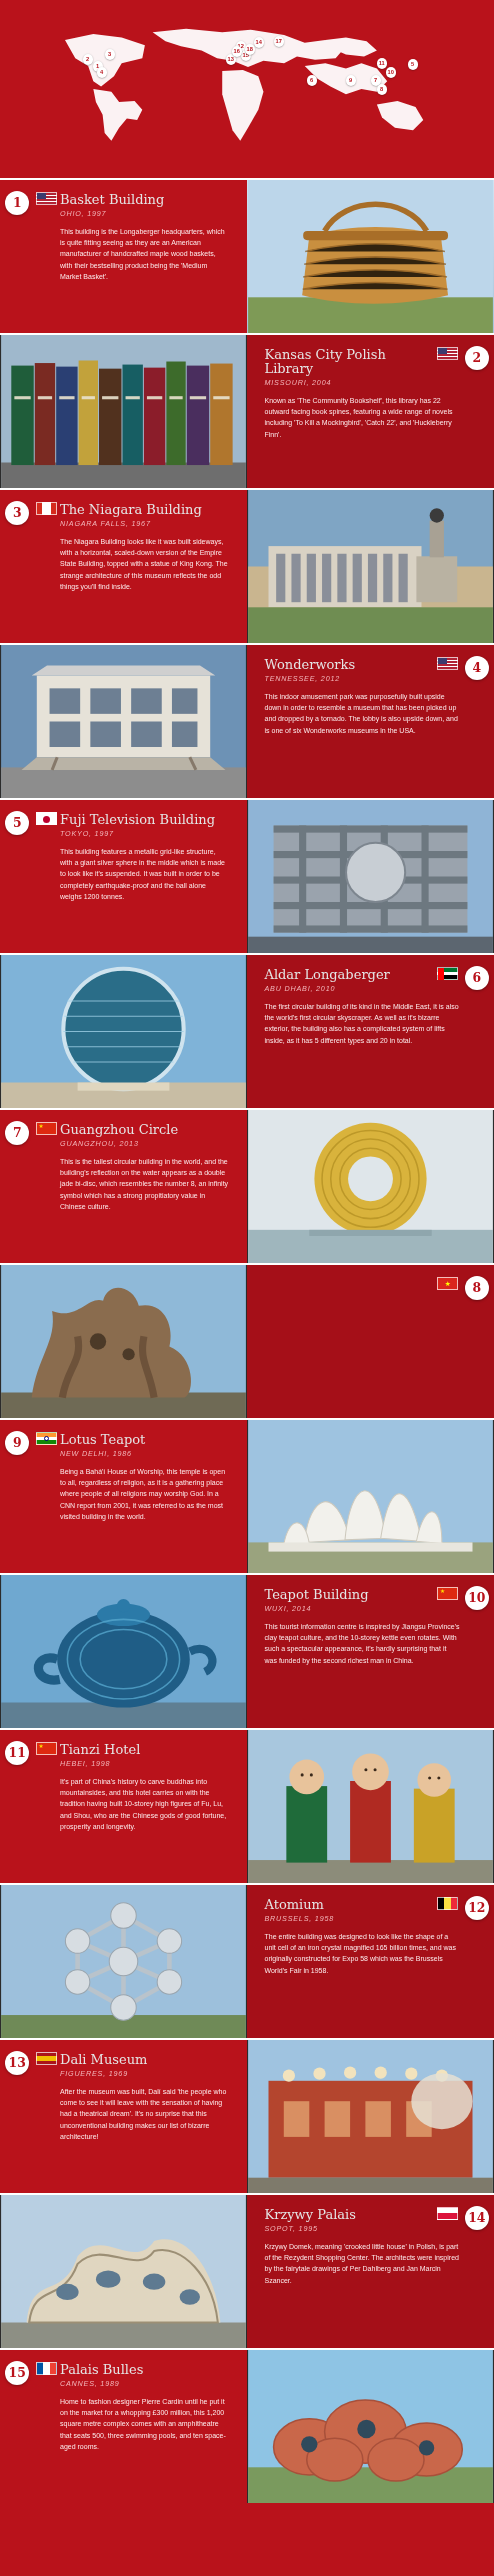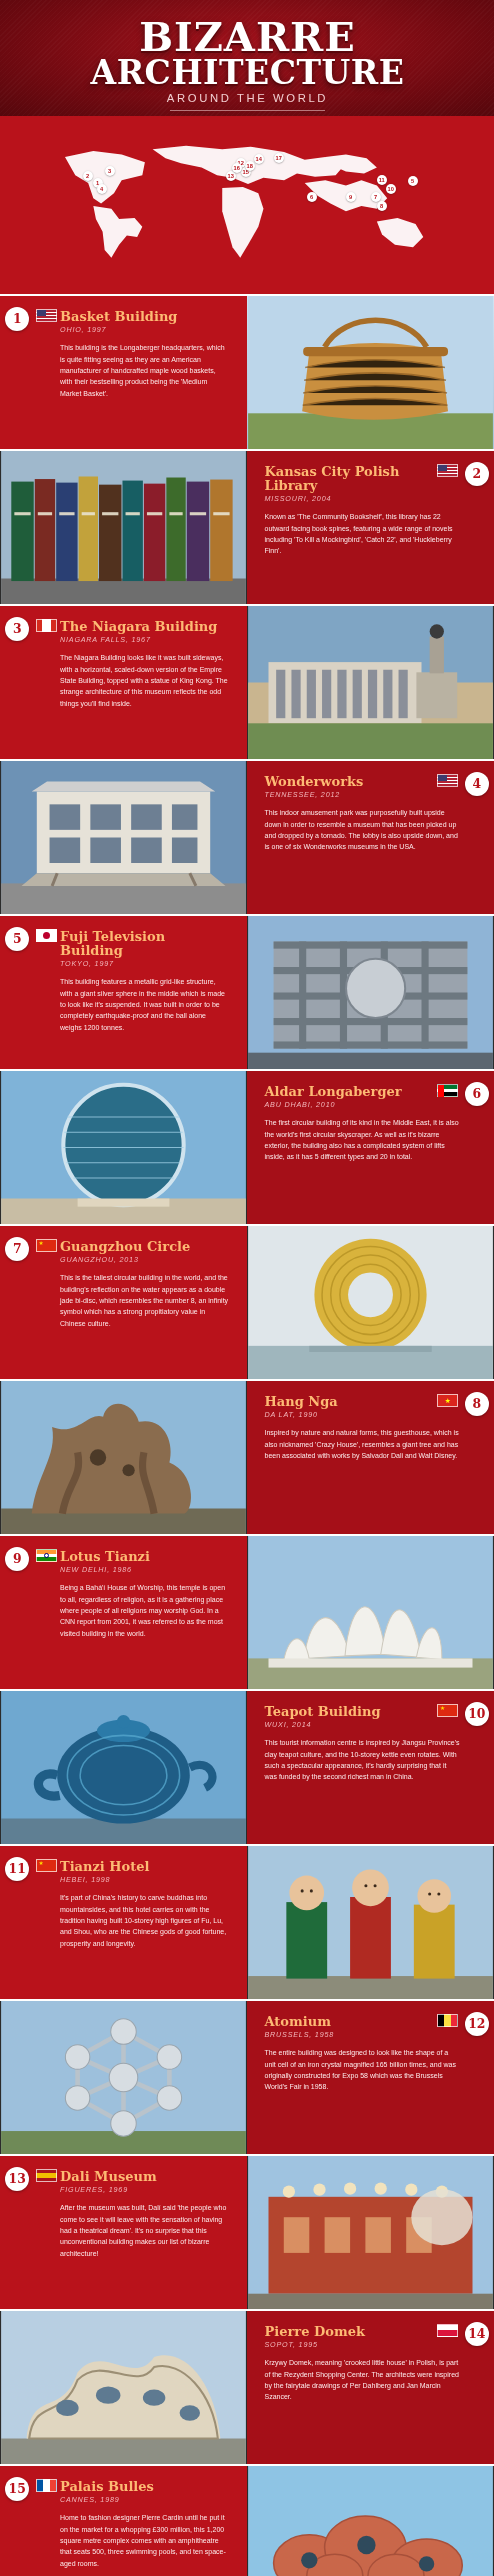--- a/index.html
+++ b/index.html
@@ -126,24 +126,24 @@
     top: 14.4px;
     width: 20.6px; height: 13.4px;
     border: 0.5px solid rgba(255,255,255,.7);
     background: #ccc;
     z-index: 5;
   }
   .flag-left { left: 12.4px; }
 
   .b-name {
     font-family: "DejaVu Serif", serif;
-    font-weight: bold;
+    font-weight: normal;
     font-size: 13px;
     line-height: 1.08;
-    color: #fdba74;
+    color: #e5e5e5;
     margin-bottom: 1.5px;
     max-width: 170px;
   }
   .b-loc {
     font-size: 7.2px;
     letter-spacing: 0.8px;
     color: #f3b6ba;
     font-style: italic;
     margin-bottom: 8.2px;
   }
@@ -152,26 +152,20 @@
     line-height: 1.62;
     color: #fdeced;
     max-width: 196px;
   }
 </style>
 </head>
 <body>
 
 <div class="page">
 
-  <div class="header">
-    <div class="title-main">BIZARRE</div>
-    <div class="title-sub">ARCHITECTURE</div>
-    <div class="title-tag">AROUND THE WORLD</div>
-    <div class="rule"></div>
-  </div>
 
   <div class="map-wrap">
     <div class="map-inner">
       <svg class="map-svg" viewBox="0 0 900 300">
         <g fill="#ffffff" opacity="0.95">
           <path d="M95 60 L150 48 L205 55 L250 70 L245 95 L205 105 L190 130 L165 150 L150 140 L140 110 L115 95 Z"></path>
           <path d="M150 155 L185 160 L200 180 L230 178 L245 195 L235 215 L215 212 L200 230 L185 255 L172 240 L168 205 L155 180 Z"></path>
           <path d="M265 45 L330 38 L400 45 L455 40 L520 50 L560 65 L600 60 L640 72 L620 95 L580 98 L545 92 L520 105 L480 100 L450 112 L420 100 L390 95 L360 80 L320 72 L290 62 Z"></path>
           <path d="M400 120 L440 118 L470 130 L480 160 L470 195 L450 230 L435 255 L420 235 L410 200 L400 165 Z"></path>
           <path d="M560 110 L600 105 L640 115 L670 105 L700 115 L720 140 L700 160 L670 155 L640 165 L610 150 L585 135 Z"></path>
@@ -448,36 +442,31 @@
         <path d="M300 260 C290 200 270 190 280 140" stroke="#6d523a" stroke-width="14" fill="none"></path>
         <circle cx="190" cy="150" r="16" fill="#4c3a28"></circle>
         <circle cx="250" cy="175" r="12" fill="#4c3a28"></circle>
       </svg>
     </div>
     <div class="info flip" style="padding:13.4px 30px 13.4px 17.5px">
       <div class="num-badge num-right">8</div>
       <div class="flag" style="right:36px;top:12.4px;background:#da251d">
           <span style="display:block;color:#ffff00;font-size:6.7px;text-align:center;line-height:12.4px">★</span>
         </div>
-      <div>
-        <div class="b-name">Hang Nga</div>
-        <div class="b-loc">DA LAT, 1990</div>
-        <div class="b-text">Inspired by nature and natural forms, this guesthouse, which is also nicknamed 'Crazy House', resembles a giant tree and has been associated with works by Salvador Dali and Walt Disney.</div>
-      </div>
     </div>
   </div>
 
   <div class="entry">
     <div class="info">
       <div class="num-badge num-left">9</div>
       <div class="flag flag-left" style="left:36px;top:12.4px;background:linear-gradient(#ff9933 0 33%,#fff 33% 66%,#138808 66% 100%)">
           <span style="display:block;width:5.2px;height:5.2px;border:1px solid #000080;border-radius:50%;margin:3.1px auto"></span>
         </div>
       <div style="padding-left:30px">
-        <div class="b-name">Lotus Tianzi</div>
+        <div class="b-name">Lotus Teapot</div>
         <div class="b-loc">NEW DELHI, 1986</div>
         <div class="b-text">Being a Bahá'í House of Worship, this temple is open to all, regardless of religion, as it is a gathering place where people of all religions may worship God. In a CNN report from 2001, it was referred to as the most visited building in the world.</div>
       </div>
     </div>
     <div class="photo">
       <svg viewBox="0 0 480 300" style="position:absolute;inset:0;width:100%;height:100%">
         <rect width="480" height="300" fill="#9ec3e0"></rect>
         <rect y="240" width="480" height="60" fill="#9aa37e"></rect>
         <g fill="#f2f1ec" stroke="#cdc9bd" stroke-width="2">
           <path d="M110 240 C120 150 170 120 200 235 Z"></path>
@@ -640,21 +629,21 @@
             <ellipse cx="210" cy="165" rx="24" ry="17"></ellipse>
           <ellipse cx="300" cy="170" rx="22" ry="16"></ellipse>
             <ellipse cx="370" cy="200" rx="20" ry="15"></ellipse>
         </g>
       </svg>
     </div>
     <div class="info flip" style="padding:13.4px 30px 13.4px 17.5px">
       <div class="num-badge num-right">14</div>
       <div class="flag" style="right:36px;top:12.4px;background:linear-gradient(#fff 0 50%,#dc143c 50% 100%)"></div>
       <div>
-        <div class="b-name">Pierre Domek</div>
+        <div class="b-name">Krzywy Palais</div>
         <div class="b-loc">SOPOT, 1995</div>
         <div class="b-text">Krzywy Domek, meaning 'crooked little house' in Polish, is part of the Rezydent Shopping Center. The architects were inspired by the fairytale drawings of Per Dahlberg and Jan Marcin Szancer.</div>
       </div>
     </div>
   </div>
 
   <div class="entry">
     <div class="info">
       <div class="num-badge num-left">15</div>
       <div class="flag flag-left" style="left:36px;top:12.4px;background:linear-gradient(90deg,#0055a4 0 33%,#fff 33% 66%,#ef4135 66% 100%)"></div>

